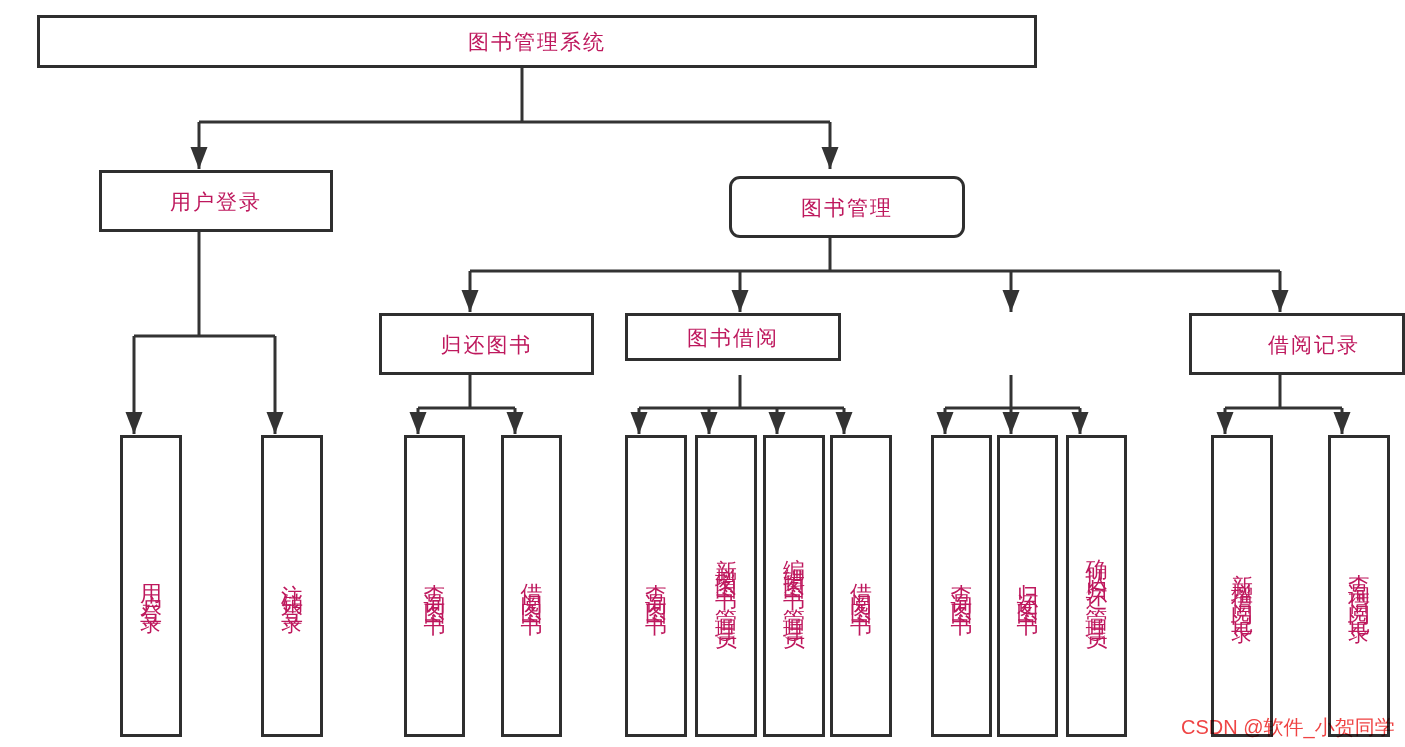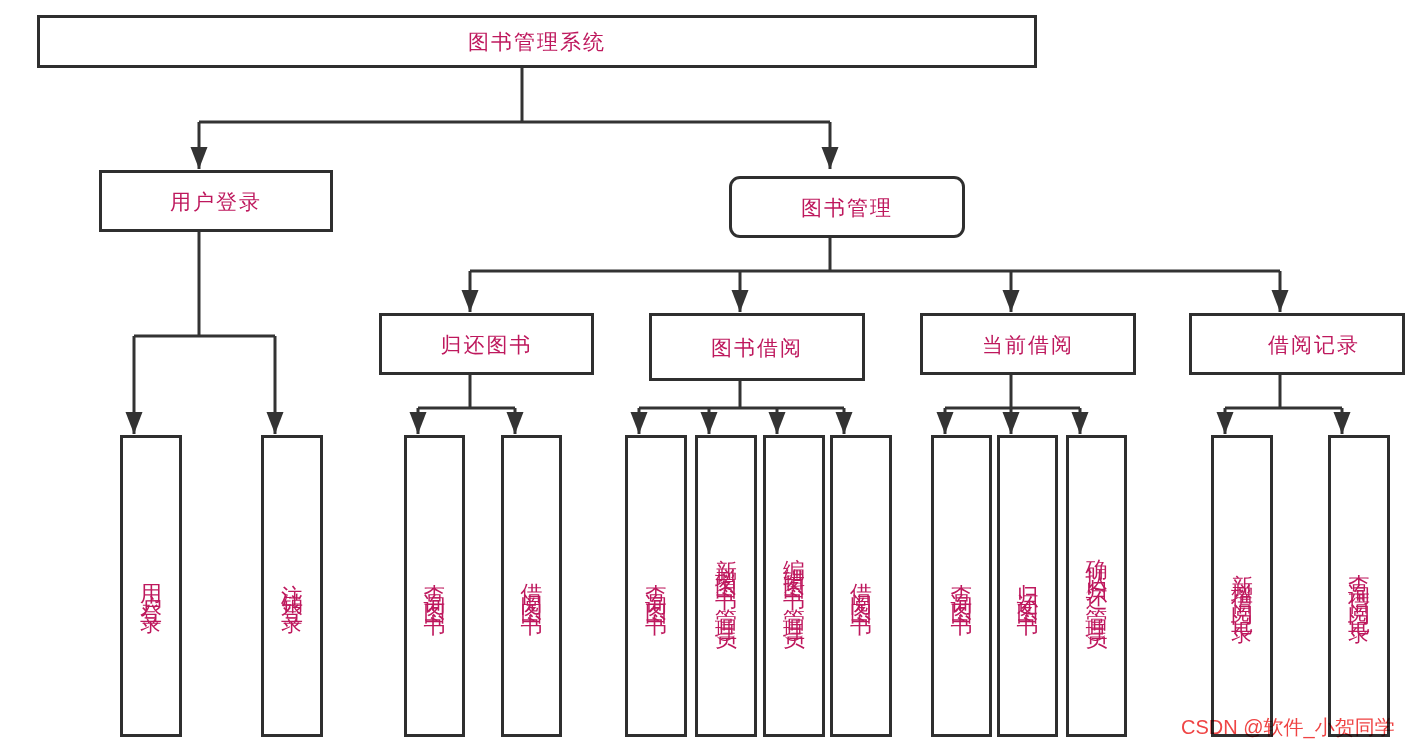--- a/index.html
+++ b/index.html
@@ -50,21 +50,21 @@
     text-orientation: mixed;
     font-size: 22px;
     letter-spacing: 10px;
     line-height: 1;
   }
   
   .n-root { left: 20px;  top: 15px;  width: 1000px; height: 53px; }
   .n-b0   { left: 82px;  top: 170px; width: 234px;  height: 62px; }
   .n-b1   { left: 712px; top: 176px; width: 236px;  height: 62px; border-radius: 11px; }
   .n-t0   { left: 362px; top: 313px; width: 215px;  height: 62px; }
-  .n-t1   { left: 632px; top: 313px; width: 216px;  height: 68px; }
+  .n-t1   { left: 608px; top: 313px; width: 216px;  height: 48px; }
   .n-t2   { left: 903px; top: 313px; width: 216px;  height: 62px; }
   .n-t3   { left: 1172px;top: 313px; width: 216px;  height: 62px; padding-left: 34px; }
   .leaf   { top: 435px;  width: 62px; height: 302px; }
   .n-l0  { left: 103px; }
   .n-l1  { left: 244px; }
   .n-l2  { left: 387px; width: 61px; }
   .n-l3  { left: 484px; width: 61px; }
   .n-l4  { left: 608px; }
   .n-l5  { left: 678px; }
   .n-l6  { left: 746px; }
@@ -162,23 +162,20 @@
   <div class="node n-b1">
     <span class="hlabel">图书管理</span>
   </div>
 
   <div class="node n-t0">
     <span class="hlabel">归还图书</span>
   </div>
   <div class="node n-t1">
     <span class="hlabel">图书借阅</span>
   </div>
-  <div class="node n-t2">
-    <span class="hlabel">当前借阅</span>
-  </div>
   <div class="node n-t3">
     <span class="hlabel">借阅记录</span>
   </div>
 
   <div class="node leaf n-l0">
     <span class="vlabel">用户登录</span>
   </div>
   <div class="node leaf n-l1">
     <span class="vlabel">注销登录</span>
   </div>

